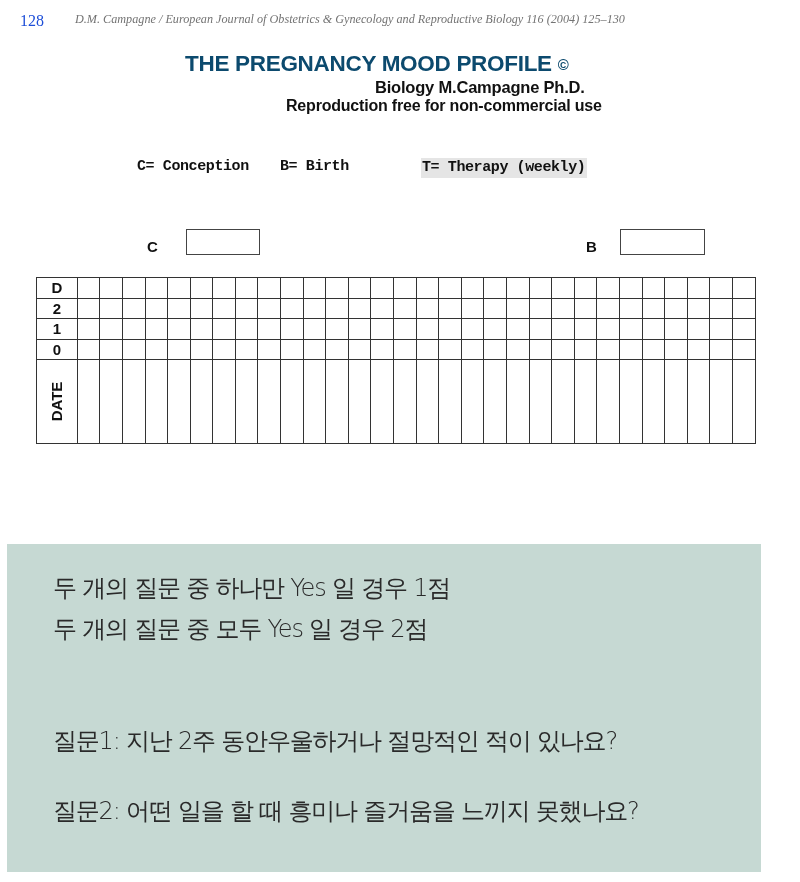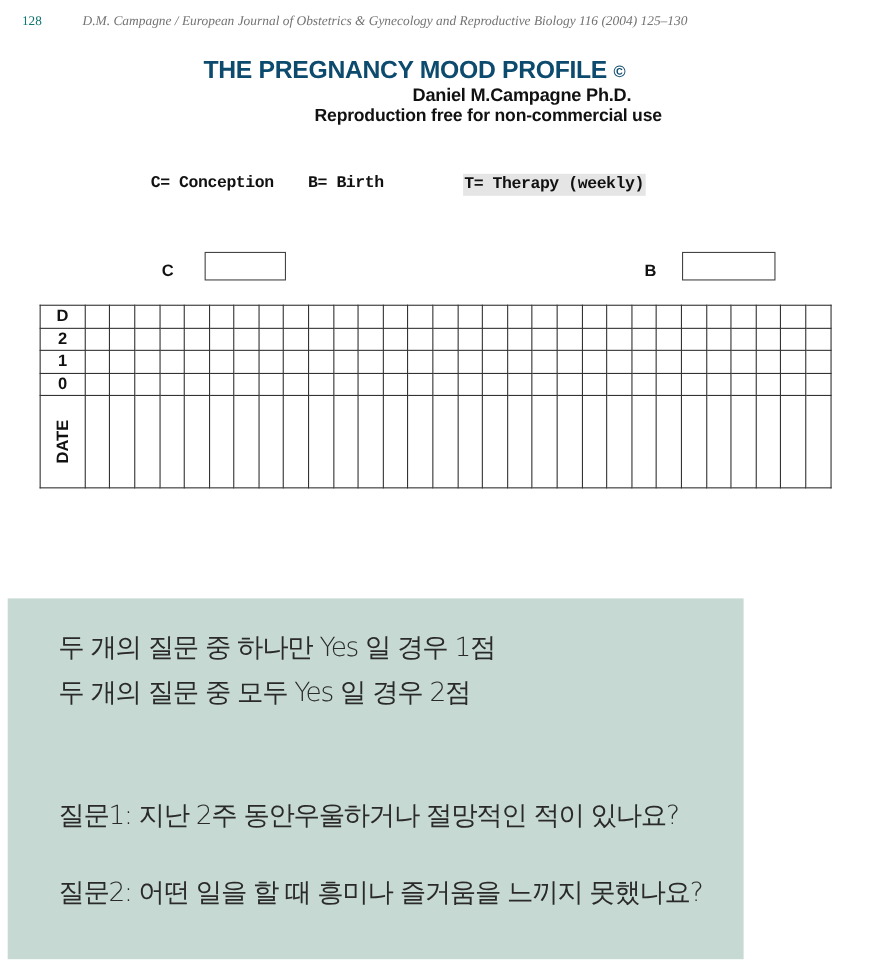--- a/index.html
+++ b/index.html
@@ -1,19 +1,19 @@
 <!DOCTYPE html>
 <html><head>
 <meta charset="utf-8">
 <style>
   html, body { margin: 0; padding: 0; background: #ffffff; }
   body { width: 800px; height: 882px; position: relative; overflow: hidden; font-family: "Liberation Sans", sans-serif; color: #111; }
   .abs { position: absolute; }
 
-  .page-num { left: 20px; top: 12px; font-family: "Liberation Serif", serif; font-size: 12px; color: #0f766e; }
+  .page-num { left: 20px; top: 12px; font-family: "Liberation Serif", serif; font-size: 16px; color: #1d4ed8; }
   .running-head { left: 75px; top: 12px; font-family: "Liberation Serif", serif; font-style: italic; font-size: 12.2px; color: #737373; white-space: nowrap; }
 
   .title { left: 185px; top: 51px; font-weight: bold; font-size: 22.5px; letter-spacing: -0.3px; white-space: nowrap; color: #0c4a6e; }
   .title .copy { font-size: 15px; margin-left: 6px; vertical-align: 1px; }
   .author { left: 375px; top: 78px; font-weight: bold; font-size: 16.5px; white-space: nowrap; letter-spacing: -0.2px; }
   .repro { left: 286px; top: 97px; font-weight: bold; font-size: 16px; white-space: nowrap; letter-spacing: -0.2px; }
 
   .legend { top: 158px; font-family: "Liberation Mono", monospace; font-size: 15px; white-space: nowrap; color: #111; font-weight: bold; letter-spacing: -0.4px; }
   .legend.c { left: 137px; }
   .legend.b { left: 280px; }
@@ -23,33 +23,33 @@
   .date-box { top: 229px; height: 24px; border: 1.4px solid #444; background: #fff; }
 
   .grid { left: 36px; top: 277px; border-collapse: collapse; table-layout: fixed; }
   .grid td { border: 1.3px solid #333; padding: 0; }
   .grid td.lbl { width: 27px; text-align: center; font-weight: bold; font-size: 15px; line-height: 1; }
   .grid td.cell { width: 21.6px; }
   .grid tr.score td { height: 19.5px; }
   .grid tr.date td { height: 83px; }
   .vert { display: inline-block; transform: rotate(-90deg); font-weight: bold; font-size: 15px; white-space: nowrap; }
 
-  .panel { left: 7px; top: 544px; width: 669px; height: 328px; background: #c6d9d3; }
+  .panel { left: 7px; top: 544px; width: 754px; height: 328px; background: #c6d9d3; }
   .panel .line { position: absolute; left: 46px; font-family: "DejaVu Sans", sans-serif; font-size: 24px; color: #2a2a2a; white-space: nowrap; letter-spacing: -1.2px; font-weight: 300; }
 </style>
 </head>
 <body>
 
 <div class="abs page-num">128</div>
 <div class="abs running-head">D.M. Campagne / European Journal of Obstetrics &amp; Gynecology and Reproductive Biology 116 (2004) 125–130</div>
 
 <div class="abs title">
   <span>THE PREGNANCY MOOD PROFILE</span><span class="copy">©</span>
 </div>
-<div class="abs author">Daniel M.Campagne Ph.D.</div>
+<div class="abs author">Biology M.Campagne Ph.D.</div>
 <div class="abs repro">Reproduction free for non-commercial use</div>
 
 <div class="abs legend c">C= Conception</div>
 <div class="abs legend b">B= Birth</div>
 <div class="abs legend t">T= Therapy (weekly)</div>
 
 <div class="abs marker-label" style="left:147px;">C</div>
 <div class="abs date-box" style="left:186px; width:72px;"></div>
 <div class="abs marker-label" style="left:586px;">B</div>
 <div class="abs date-box" style="left:620px; width:83px;"></div>

